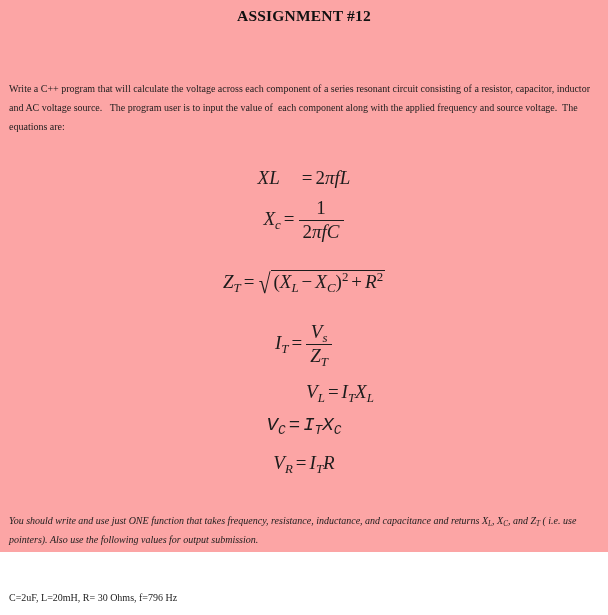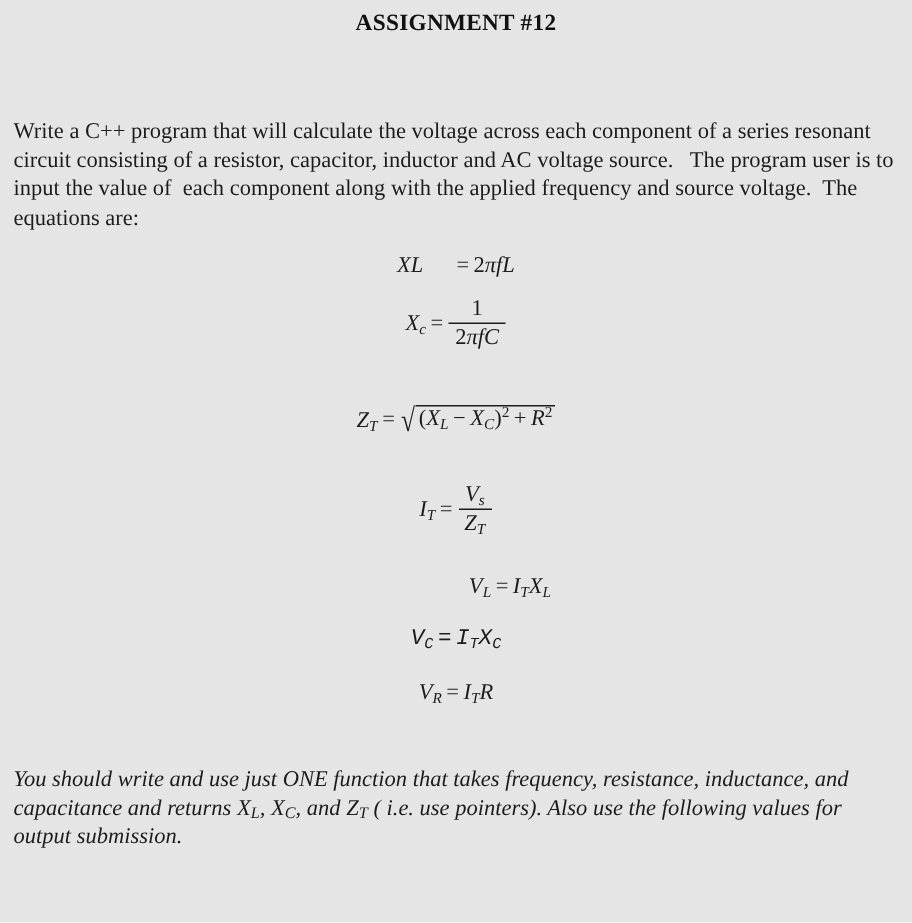--- a/index.html
+++ b/index.html
@@ -15,43 +15,43 @@
     font-family: "Liberation Serif", "DejaVu Serif", serif;
     color: #1a1a1a;
     -webkit-font-smoothing: antialiased;
   }
 
   .page {
     position: absolute;
     left: 0;
     top: 0;
     width: 608px;
-    height: 615px;
-    background: #e5e5e5;
+    height: 552px;
+    background: #fca5a5;
   }
 
   
   .doc-title {
     position: absolute;
     left: 0;
     top: 7px;
     width: 608px;
     text-align: center;
     font-weight: bold;
     font-size: 15.5px;
     letter-spacing: 0.2px;
     color: #111111;
   }
 
   
   .para {
     position: absolute;
     left: 9px;
     width: 589px;
-    font-size: 15px;
+    font-size: 10px;
     line-height: 19.2px;
     color: #1c1c1c;
     text-align: left;
     white-space: pre-wrap;
   }
   .para-intro { top: 79px; }
   .para-outro { top: 511px; font-style: italic; }
   .para-values { top: 588px; }
 
   .para sub {
@@ -69,21 +69,21 @@
   }
   .eq-row {
     width: 608px;
     text-align: center;
     font-family: "Liberation Serif", "DejaVu Serif", serif;
     color: #1c1c1c;
   }
   .eq {
     display: inline-block;
     font-style: italic;
-    font-size: 15px;
+    font-size: 19px;
     white-space: nowrap;
     line-height: 1;
   }
   .eq .op {
     font-style: normal;
     padding: 0 3px;
   }
   .eq .num {
     font-style: normal;
   }
@@ -191,14 +191,15 @@
     </div>
 
     <div class="eq-row row-vr">
       <span class="eq"><span>V</span><sub>R</sub><span class="op">=</span><span>I</span><sub>T</sub><span>R</span></span>
     </div>
 
   </div>
 
   <div class="para para-outro"><span>You should write and use just ONE function that takes frequency, resistance, inductance, and capacitance and returns X</span><sub>L</sub><span>, X</span><sub>C</sub><span>, and Z</span><sub>T</sub><span> ( i.e. use pointers). Also use the following values for output submission.</span></div>
 
+  <div class="para para-values">C=2uF, L=20mH, R= 30 Ohms, f=796 Hz</div>
 
 </div>
 
 </body></html>

